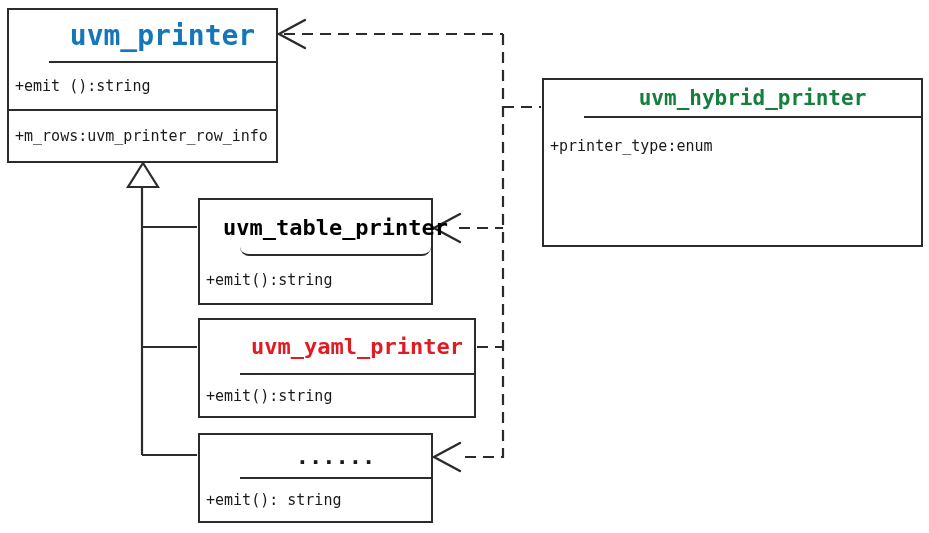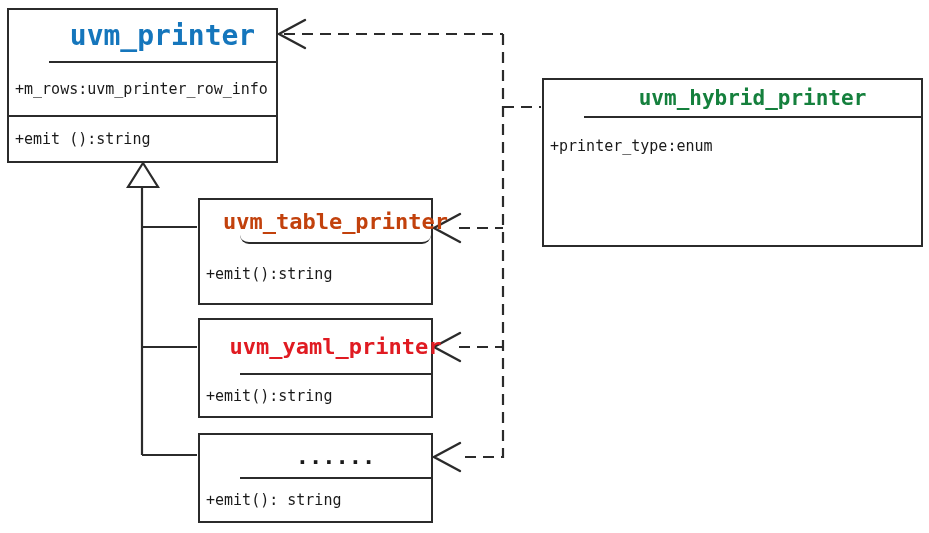--- a/index.html
+++ b/index.html
@@ -50,24 +50,24 @@
   #box-printer .cls-title { height: 53px; font-size: 28px; color: #1576bc; }
   #box-printer .row-attr   { height: 52px; }
   #box-printer .row-method { flex: 1; }
 
   #box-hybrid { left: 542px; top: 78px;  width: 381px; height: 169px; }
   #box-hybrid .cls-title { height: 38px; font-size: 21px; color: #15803d; }
   #box-hybrid .row-attr   { height: 56px; }
   #box-hybrid .row-method { flex: 1; font-size: 14.5px; }
 
   #box-table  { left: 198px; top: 198px; width: 235px; height: 107px; }
-  #box-table .cls-title { height: 44px; font-size: 22px; color: #c2410c; border-radius: 9px; }
+  #box-table .cls-title { height: 56px; font-size: 22px; color: #000000; border-radius: 9px; }
   #box-table .row-method { flex: 1; }
 
-  #box-yaml   { left: 198px; top: 318px; width: 235px; height: 100px; justify-content: space-between; }
+  #box-yaml   { left: 198px; top: 318px; width: 278px; height: 100px; justify-content: space-between; }
   #box-yaml .cls-title { height: 55px; font-size: 22px; color: #e01b22; }
   #box-yaml .row-method { flex: 1; }
 
   #box-others { left: 198px; top: 433px; width: 235px; height: 90px; }
   #box-others .cls-title { height: 44px; font-size: 22px; color: #1a1a1a; }
   #box-others .row-method { flex: 1; }
 
   .watermark {
     position: absolute;
     right: 14px;
@@ -108,22 +108,22 @@
     <g stroke="#2b2b2b" stroke-width="2.4" fill="none" stroke-linecap="round">
       <path d="M305,20 L279,34 L305,48"></path>
       <path d="M460,214 L434,228 L460,242"></path>
       <path d="M460,333 L434,347 L460,361"></path>
       <path d="M460,443 L434,457 L460,471"></path>
     </g>
   </svg>
 
   <div class="cls" id="box-printer">
     <div class="cls-title">uvm_printer</div>
+    <div class="cls-row row-method">+emit ():string</div>
     <div class="cls-row row-attr">+m_rows:uvm_printer_row_info</div>
-    <div class="cls-row row-method">+emit ():string</div>
   </div>
 
   <div class="cls" id="box-hybrid">
     <div class="cls-title">uvm_hybrid_printer</div>
     <div class="cls-row row-attr">+printer_type:enum</div>
   </div>
 
   <div class="cls" id="box-table">
     <div class="cls-title">uvm_table_printer</div>
     <div class="cls-row row-method">+emit():string</div>

